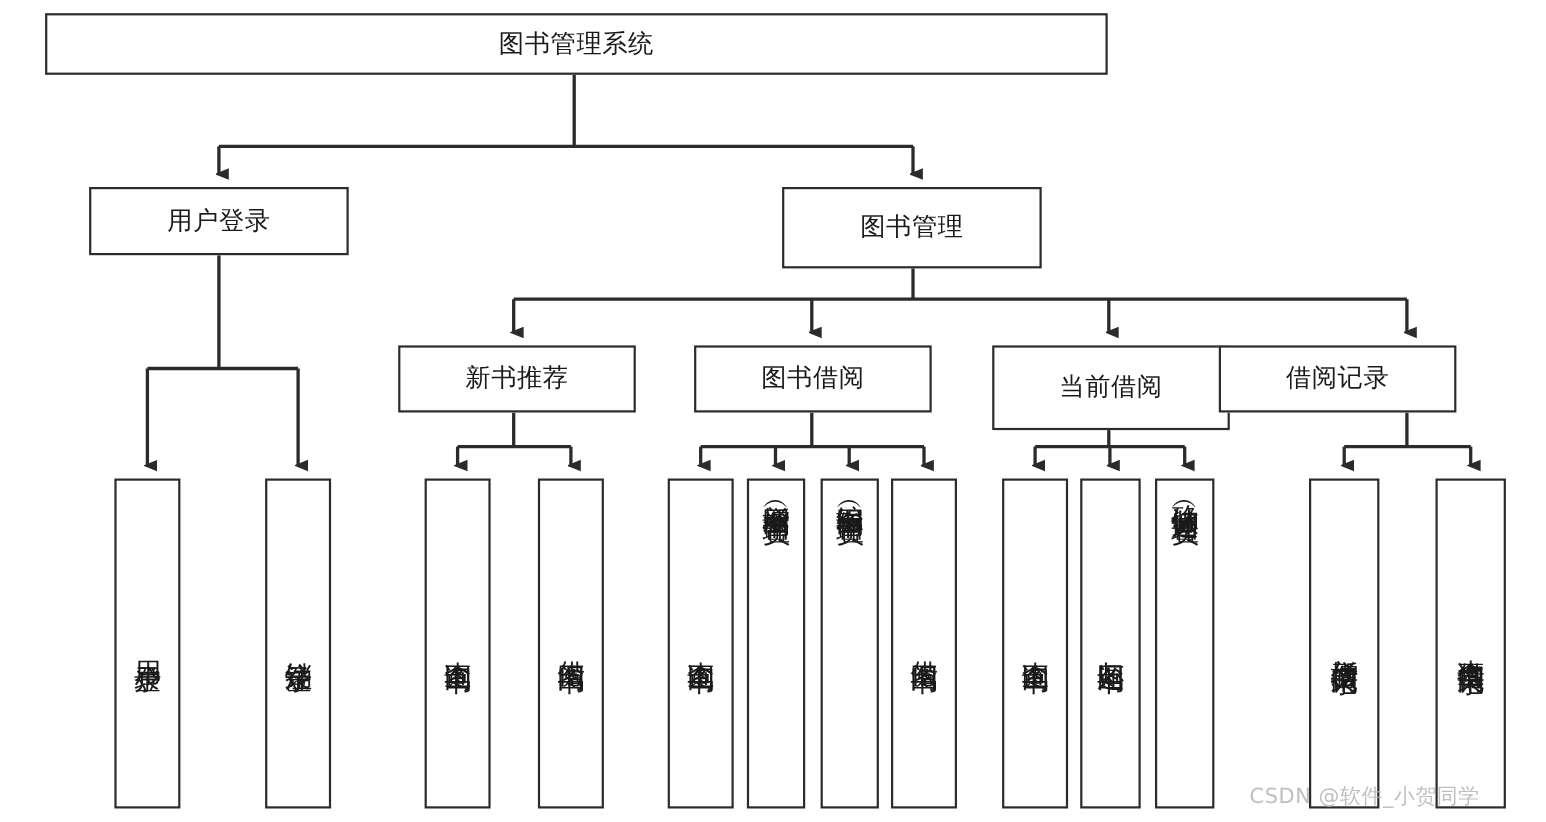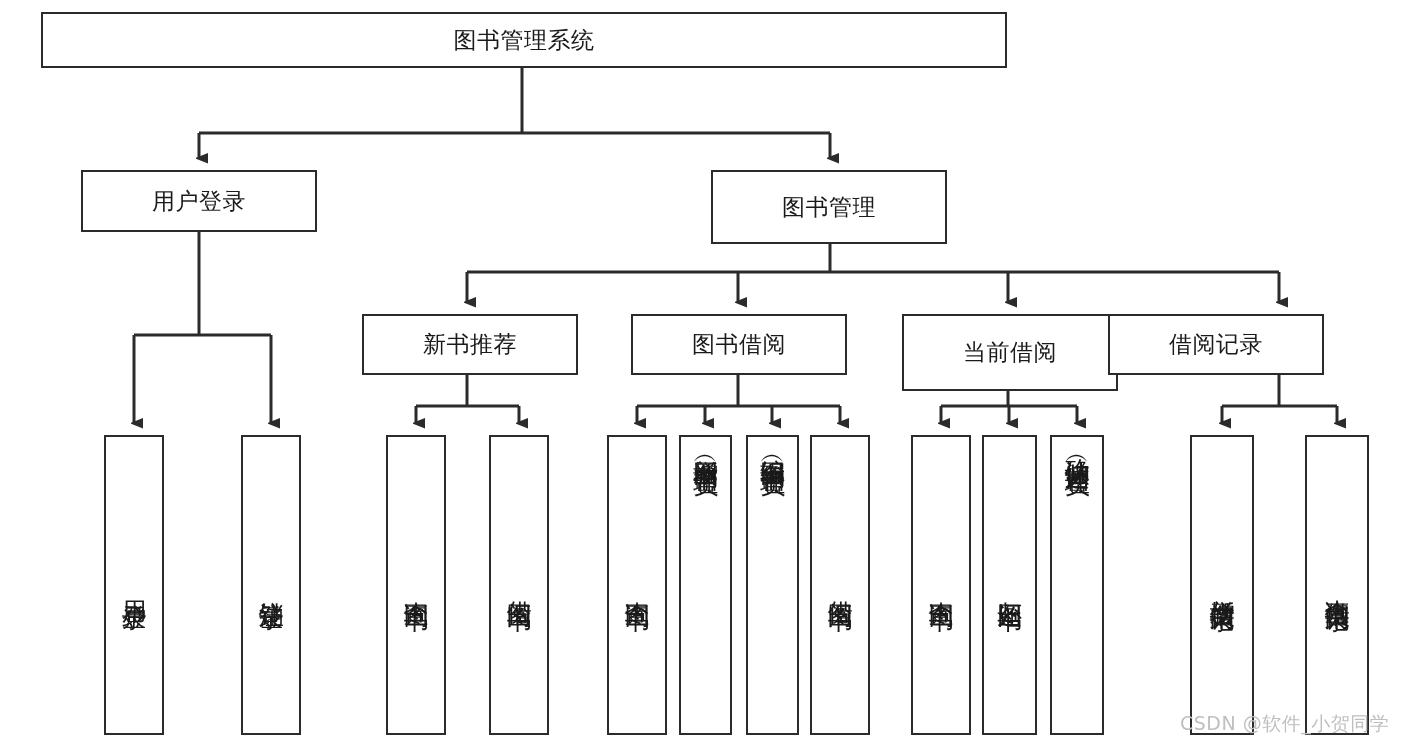--- a/index.html
+++ b/index.html
@@ -188,15 +188,15 @@
     <span class="node-label">确认归还（管理员）</span>
   </div>
 
   <div class="node vert centered" style="left:1190px; top:435px; width:64px; height:300px;">
     <span class="node-label">新增借阅记录</span>
   </div>
   <div class="node vert centered" style="left:1305px; top:435px; width:64px; height:300px;">
     <span class="node-label">查询借阅记录</span>
   </div>
 
-  <div class="watermark" style="left:1136px; top:711px;margin-left:44px;">CSDN @软件_小贺同学</div>
+  <div class="watermark" style="left:1136px; top:711px;">CSDN @软件_小贺同学</div>
 
 </div>
 
 </body></html>

